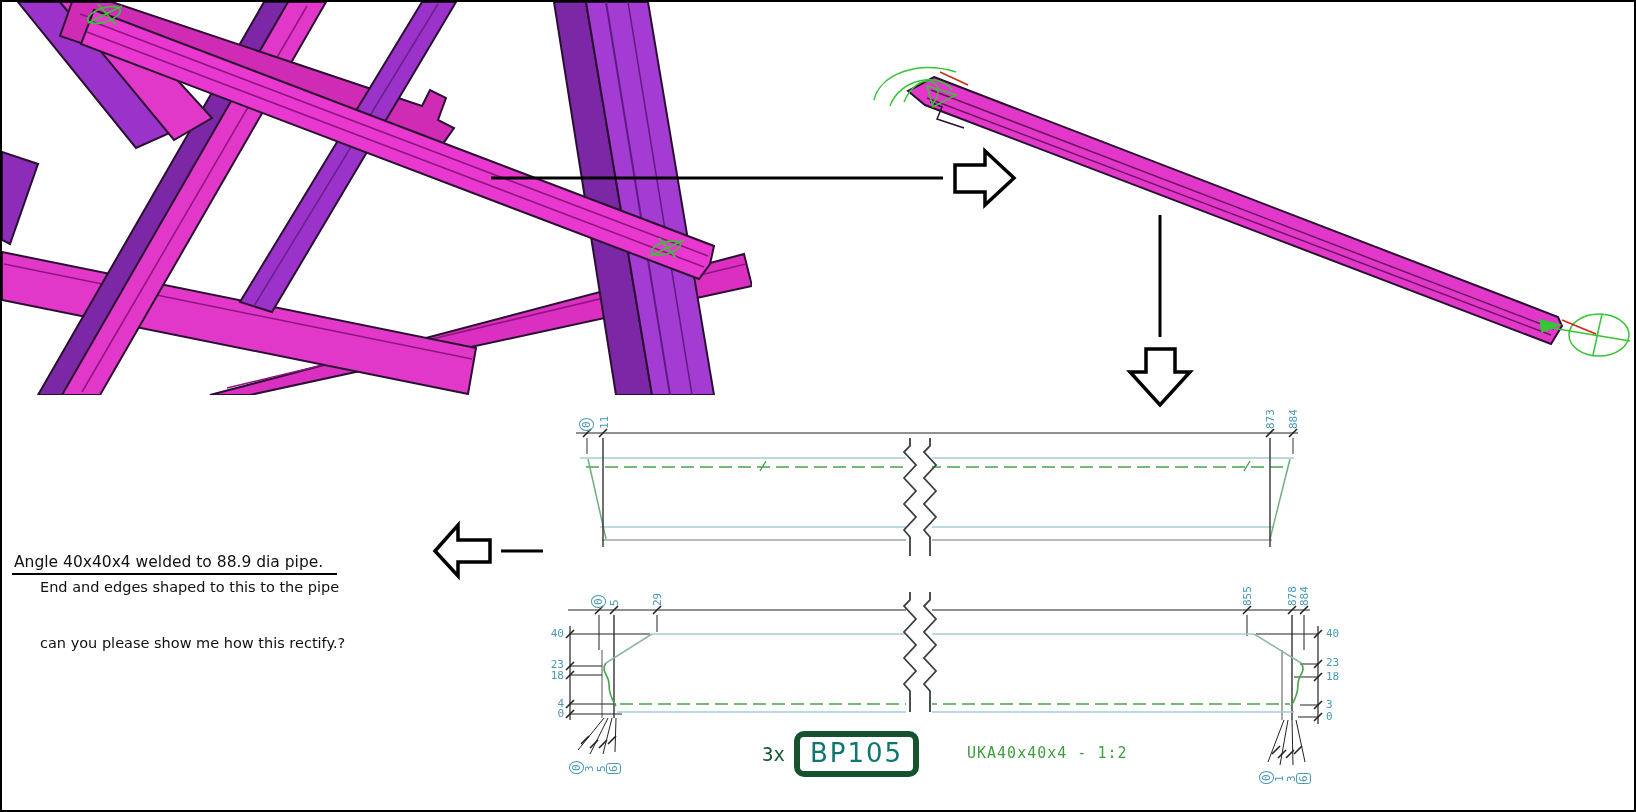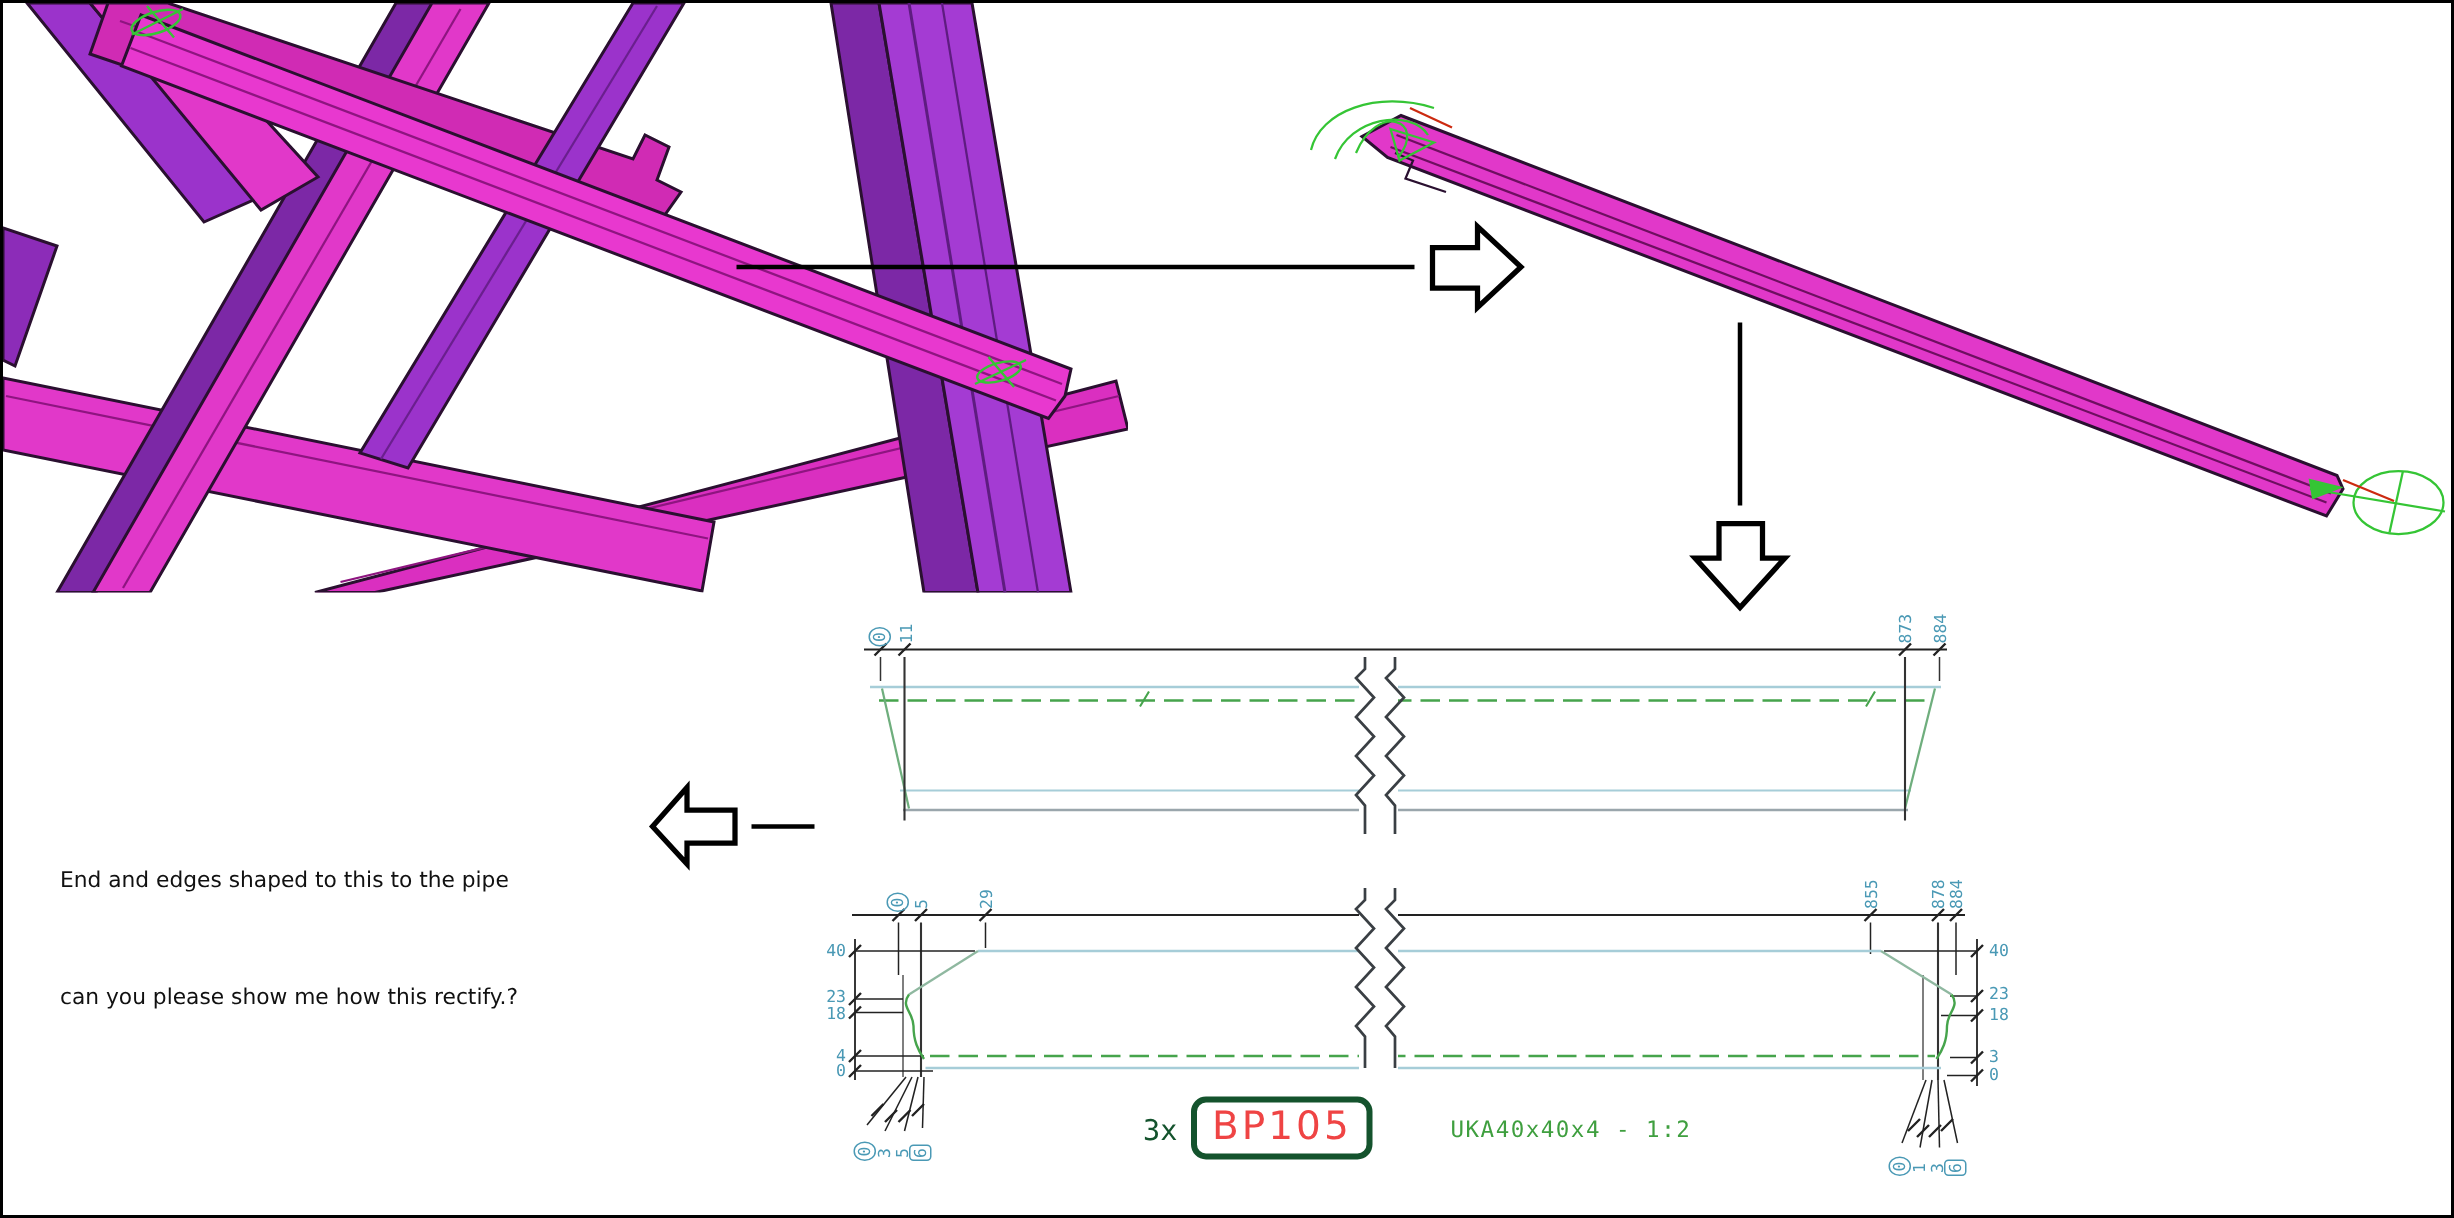--- a/index.html
+++ b/index.html
@@ -14,22 +14,22 @@
   .hdim{position:absolute;font:11px "DejaVu Sans Mono",monospace;color:#4a99b5;line-height:12px;}
   .hdim.r{width:26px;text-align:right;}
   .oval{border:1px solid #4a99b5;border-radius:50%;padding:0 2px;}
   .hexa{border:1px solid #4a99b5;border-radius:3px;padding:0 1px;}
   
   .note-title{position:absolute;left:10px;top:551px;font-size:15.5px;color:#111;
               border-bottom:2px solid #000;padding:0 14px 2px 2px;white-space:nowrap;}
   .note-line{position:absolute;left:38px;font-size:14.5px;color:#111;white-space:nowrap;}
   
   .qty{position:absolute;left:760px;top:741px;font:19px "DejaVu Sans Mono",monospace;color:#14532d;}
-  .mark-badge{position:absolute;left:792px;top:729px;border:4px solid #14532d;border-radius:10px;
-              padding:1px 10px 3px 10px;color:#ef4444;font:26px "DejaVu Sans",sans-serif;
+  .mark-badge{position:absolute;left:792px;top:729px;border:6px solid #14532d;border-radius:10px;
+              padding:1px 10px 3px 10px;color:#0f766e;font:26px "DejaVu Sans",sans-serif;
               letter-spacing:2px;background:#fff;}
   .profile{position:absolute;left:917px;top:742px;font:15px "DejaVu Sans Mono",monospace;
            color:#3f9f3f;letter-spacing:1px;margin-left:48px;}
 </style>
 </head>
 <body>
 
 <div id="screen">
 
 <svg id="gfx" width="1636" height="812" viewBox="0 0 1636 812">
@@ -205,20 +205,21 @@
 
 <span class="vdim oval" style="left:582px;top:757px">0</span>
 <span class="vdim" style="left:594px;top:757px">3</span>
 <span class="vdim" style="left:606px;top:757px">5</span>
 <span class="vdim hexa" style="left:619px;top:757px">6</span>
 <span class="vdim oval" style="left:1272px;top:767px">0</span>
 <span class="vdim" style="left:1284px;top:767px">1</span>
 <span class="vdim" style="left:1296px;top:767px">3</span>
 <span class="vdim hexa" style="left:1309px;top:767px">6</span>
 
+<span class="note-title">Angle 40x40x4 welded to 88.9 dia pipe.</span>
 <span class="note-line" style="top:577px">End and edges shaped to this to the pipe</span>
-<span class="note-line" style="top:655px">can you please show me how this rectify.?</span>
+<span class="note-line" style="top:633px">can you please show me how this rectify.?</span>
 
 <span class="qty">3x</span>
 <span class="mark-badge">BP105</span>
 <span class="profile">UKA40x40x4 - 1:2</span>
 
 </div>
 
 </body></html>

